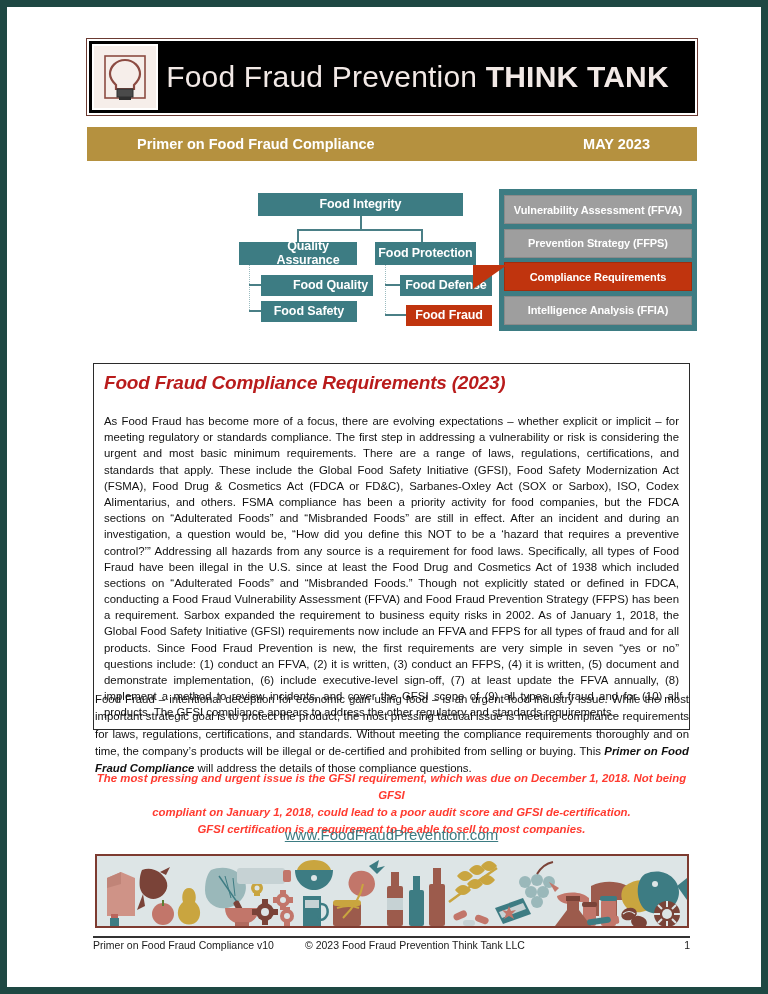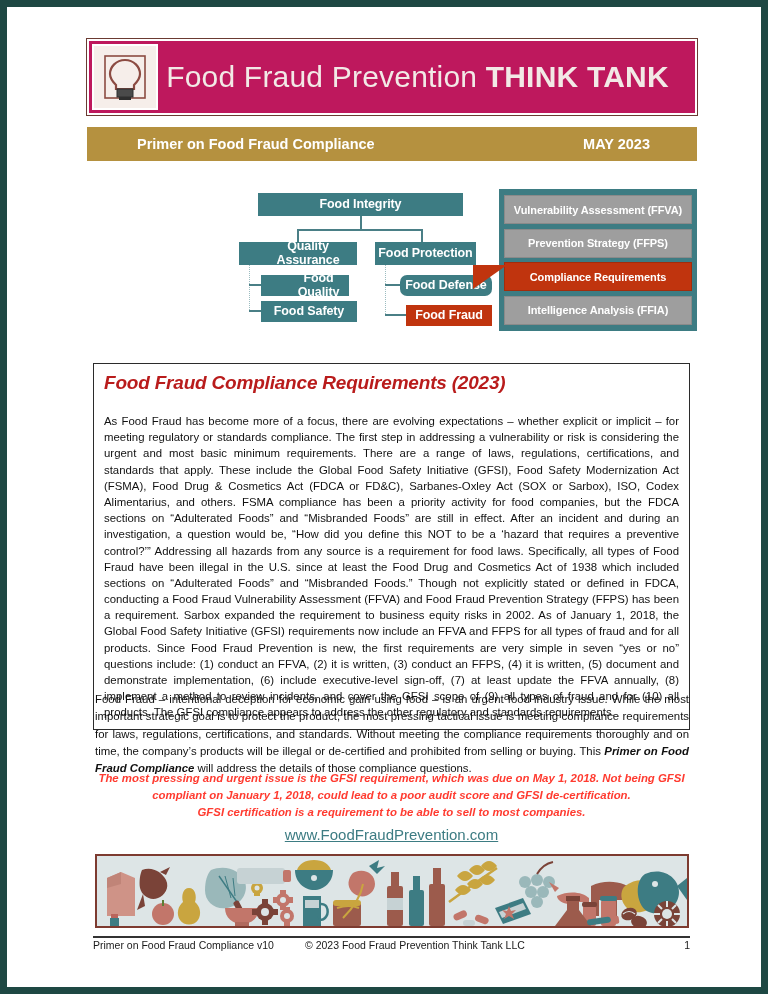--- a/index.html
+++ b/index.html
@@ -26,21 +26,21 @@
     background: #ffffff;
   }
 
   
   .masthead {
     position: absolute;
     left: 80px;
     top: 32px;
     width: 610px;
     height: 76px;
-    background: #be185d;
+    background: #000000;
     border: 2px solid #ffffff;
     outline: 1px solid #6b3a32;
     display: flex;
     align-items: center;
   }
   .logo-box {
     width: 66px;
     height: 66px;
     margin-left: 3px;
     background: #f6eeea;
@@ -97,23 +97,23 @@
     justify-content: center;
     text-align: center;
     line-height: 1.1;
     letter-spacing: -0.1px;
   }
   .node.red { background: #c0340e; }
 
   .n-integrity   { left: 19px;  top: 4px;   width: 205px; height: 23px; }
   .n-qa          { left: 0px;   top: 53px;  width: 118px; height: 23px; padding-left: 20px; }
   .n-protection  { left: 136px; top: 53px;  width: 101px; height: 23px; }
-  .n-quality     { left: 22px;  top: 86px;  width: 88px;  height: 21px; padding-left: 27px; }
+  .n-quality     { left: 22px;  top: 86px;  width: 112px;  height: 21px; padding-left: 27px; }
   .n-safety      { left: 22px;  top: 112px; width: 96px;  height: 21px; }
-  .n-defense     { left: 161px; top: 86px;  width: 92px;  height: 21px; border-radius: 7px; }
+  .n-defense     { left: 161px; top: 86px;  width: 92px;  height: 21px; }
   .n-fraud       { left: 167px; top: 116px; width: 86px;  height: 21px; }
 
   .line { position: absolute; background: #4a7f86; }
   .line.dotted { background: none; border-left: 1px dotted #9bbcc0; }
   .l-trunk   { left: 121px; top: 27px; width: 2px;  height: 14px; }
   .l-hbar    { left: 58px;  top: 40px; width: 126px; height: 2px; }
   .l-lleg    { left: 58px;  top: 40px; width: 2px;  height: 13px; }
   .l-rleg    { left: 182px; top: 40px; width: 2px;  height: 13px; }
 
   .l-qa-v    { left: 10px;  top: 76px; width: 2px;  height: 47px; }
@@ -327,21 +327,21 @@
   <div class="contentbox">
     <div class="cb-title">Food Fraud Compliance Requirements (2023)</div>
     <div class="cb-body">As Food Fraud has become more of a focus, there are evolving expectations – whether explicit or implicit – for meeting regulatory or standards compliance. The first step in addressing a vulnerability or risk is considering the urgent and most basic minimum requirements. There are a range of laws, regulations, certifications, and standards that apply. These include the Global Food Safety Initiative (GFSI), Food Safety Modernization Act (FSMA), Food Drug &amp; Cosmetics Act (FDCA or FD&amp;C), Sarbanes-Oxley Act (SOX or Sarbox), ISO, Codex Alimentarius, and others. FSMA compliance has been a priority activity for food companies, but the FDCA sections on “Adulterated Foods” and “Misbranded Foods” are still in effect. After an incident and during an investigation, a question would be, “How did you define this NOT to be a ‘hazard that requires a preventive control?’” Addressing all hazards from any source is a requirement for food laws. Specifically, all types of Food Fraud have been illegal in the U.S. since at least the Food Drug and Cosmetics Act of 1938 which included sections on “Adulterated Foods” and “Misbranded Foods.” Though not explicitly stated or defined in FDCA, conducting a Food Fraud Vulnerability Assessment (FFVA) and Food Fraud Prevention Strategy (FFPS) has been a requirement. Sarbox expanded the requirement to business equity risks in 2002. As of January 1, 2018, the Global Food Safety Initiative (GFSI) requirements now include an FFVA and FFPS for all types of fraud and for all products. Since Food Fraud Prevention is new, the first requirements are very simple in seven “yes or no” questions include: (1) conduct an FFVA, (2) it is written, (3) conduct an FFPS, (4) it is written, (5) document and demonstrate implementation, (6) include executive-level sign-off, (7) at least update the FFVA annually, (8) implement a method to review incidents, and cover the GFSI scope of (9) all types of fraud and for (10) all products. The GFSI compliance appears to address the other regulatory and standards requirements.</div>
   </div>
 
   <div class="para2">
     <span>Food Fraud – intentional deception for economic gain using food – is an urgent food industry issue. While the most important strategic goal is to protect the product, the most pressing tactical issue is meeting compliance requirements for laws, regulations, certifications, and standards. Without meeting the compliance requirements thoroughly and on time, the company’s products will be illegal or de-certified and prohibited from selling or buying. This </span><i>Primer on Food Fraud Compliance</i><span> will address the details of those compliance questions.</span>
   </div>
 
   <div class="rednote">
-    <div>The most pressing and urgent issue is the GFSI requirement, which was due on May 1, 2018. Not being GFSI</div>
+    <div>The most pressing and urgent issue is the GFSI requirement, which was due on December 1, 2018. Not being GFSI</div>
     <div>compliant on January 1, 2018, could lead to a poor audit score and GFSI de-certification.</div>
     <div>GFSI certification is a requirement to be able to sell to most companies.</div>
   </div>
 
   <div class="weblink">www.FoodFraudPrevention.com</div>
 
   <div class="foodbanner">
     <svg width="590" height="70" viewBox="0 0 590 70" aria-hidden="true">
       <rect width="590" height="70" fill="#dde5e6"></rect>
 

